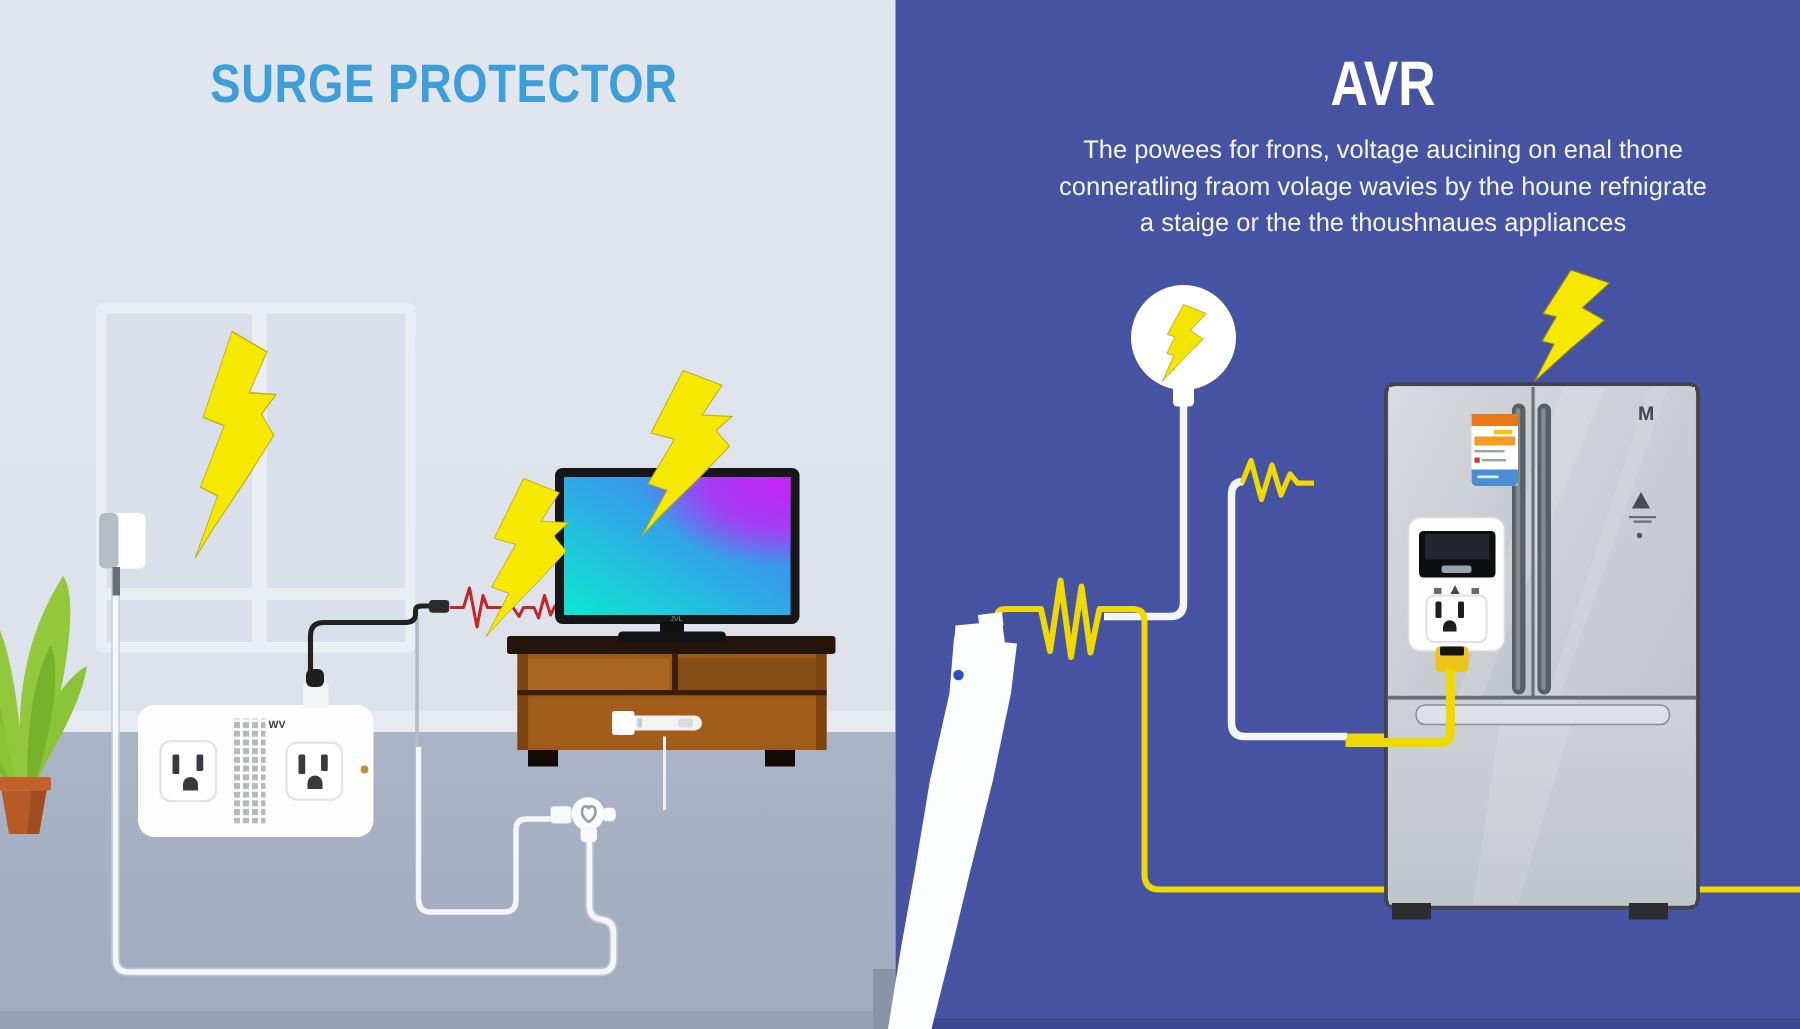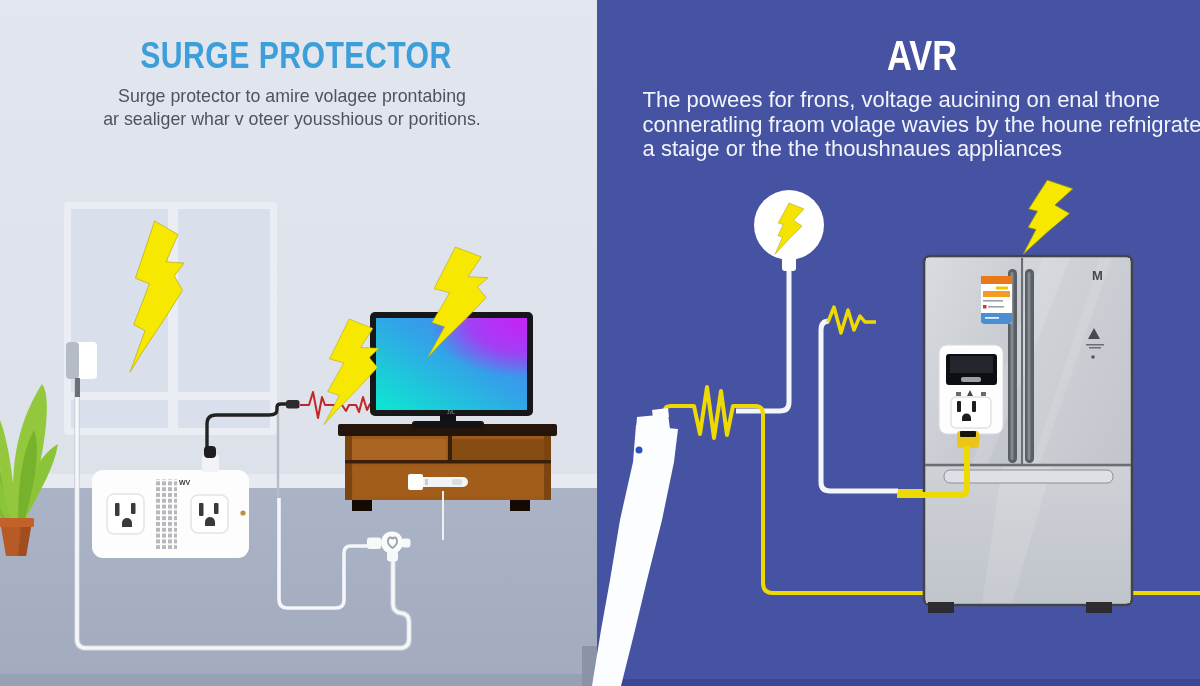--- a/index.html
+++ b/index.html
@@ -5,22 +5,22 @@
   html,body{margin:0;padding:0;}
   #stage{position:relative;width:1200px;height:686px;overflow:hidden;
     font-family:"Liberation Sans", sans-serif;background:#dee3eb;}
   .abs{position:absolute;}
   #ltitle{left:296px;top:35px;transform:translateX(-50%) scaleX(.84);
     font-size:36px;font-weight:bold;color:#3c9fd9;letter-spacing:.5px;white-space:nowrap;}
   #lsub{left:292px;top:85px;transform:translateX(-50%);text-align:center;
     font-size:17.8px;line-height:22.5px;color:#4e545f;white-space:nowrap;}
   #rtitle{left:922px;top:32px;transform:translateX(-50%) scaleX(.82);
     font-size:42px;font-weight:bold;color:#fff;white-space:nowrap;}
-  #rsub{left:922px;top:88px;transform:translateX(-50%);
-    font-size:22px;line-height:24.5px;color:#f2f4fb;white-space:nowrap;}
+  #rsub{left:922px;top:88px;transform:translateX(-50%);text-align:center;
+    font-size:17px;line-height:24.5px;color:#f2f4fb;white-space:nowrap;}
 </style>
 </head>
 <body>
 <div id="stage">
 <svg class="abs" width="1200" height="686" viewBox="0 0 1200 686" style="left:0;top:0">
 <defs>
   <linearGradient id="floorg" x1="0" y1="0" x2="0" y2="1">
     <stop offset="0" stop-color="#abb4c6"></stop>
           <stop offset="1" stop-color="#a2abbe"></stop>
   </linearGradient>
@@ -213,16 +213,15 @@
   <rect x="972" y="401" width="4" height="11" rx="1" fill="#1d1d22"></rect>
   <path d="M962,421 v-3 a4.5,4.5 0 0 1 9,0 v3 z" fill="#1d1d22"></path>
 </g>
 
 <rect x="957" y="431" width="22" height="17" rx="3" fill="#edc51a"></rect>
 <rect x="960" y="431" width="16" height="6" rx="1" fill="#15150f"></rect>
 <path d="M967,446 V488 Q967,495 960,495 H897" fill="none" stroke="#eed900" stroke-width="6"></path>
 </svg>
 
 <div class="abs" id="ltitle">SURGE PROTECTOR</div>
-<div class="abs" id="lsub">Surge protector to amire volagee prontabing<br>ar sealiger whar v oteer yousshious or poritions.</div>
 <div class="abs" id="rtitle">AVR</div>
 <div class="abs" id="rsub">The powees for frons, voltage aucining on enal thone<br>conneratling fraom volage wavies by the houne refnigrate<br>a staige or the the thoushnaues appliances</div>
 </div>
 
 </body></html>

